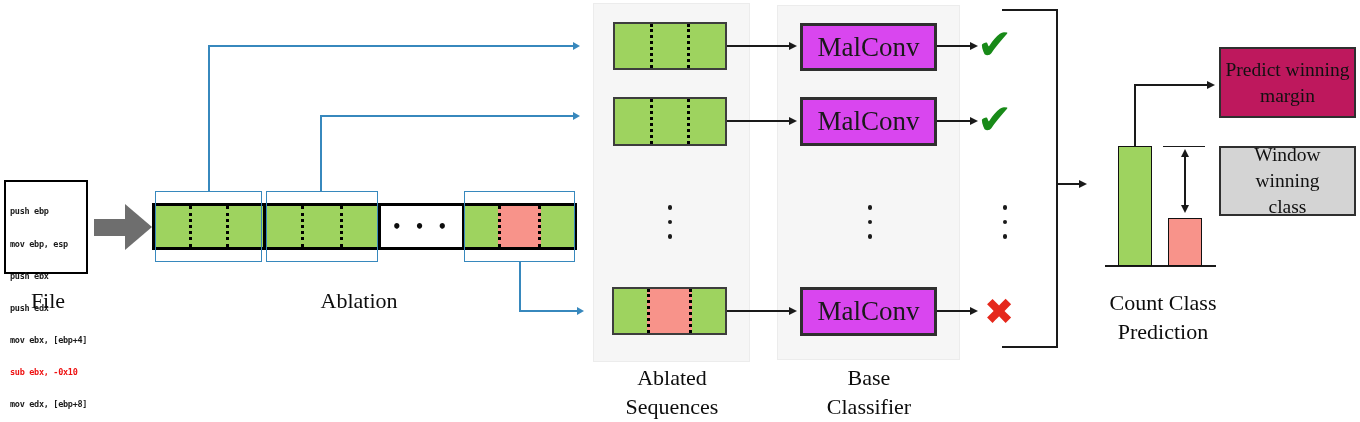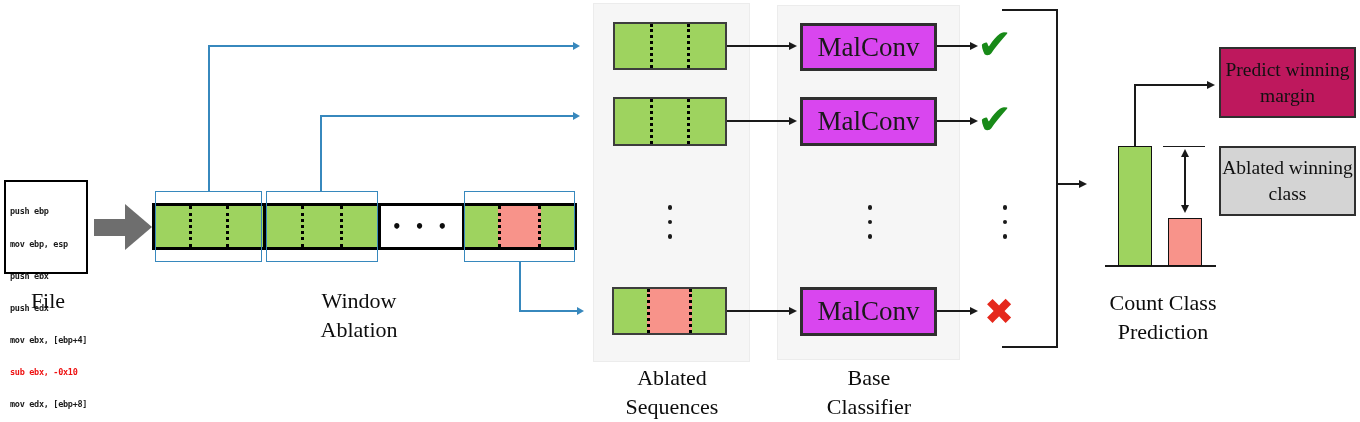--- a/index.html
+++ b/index.html
@@ -253,29 +253,28 @@
   <div class="abs dhead" id="mar-d"></div>
   <div class="abs kline" id="p1v"></div>
   <div class="abs kline" id="p1h"></div>
   <div class="abs khead" id="p1a"></div>
 
   <div class="abs outbox" id="out-predict">
     <div>Predict winning</div>
     <div>margin</div>
   </div>
   <div class="abs outbox" id="out-certify">
-    <div>Ablated winning</div>
+    <div>Window winning</div>
     <div>class</div>
   </div>
 
   <div class="abs slabel" id="lbl-input">
     <div>File</div>
   </div>
   <div class="abs slabel" id="lbl-window">
-    <div>Window</div>
     <div>Ablation</div>
   </div>
   <div class="abs slabel" id="lbl-ablated">
     <div>Ablated</div>
     <div>Sequences</div>
   </div>
   <div class="abs slabel" id="lbl-base">
     <div>Base</div>
     <div>Classifier</div>
   </div>

